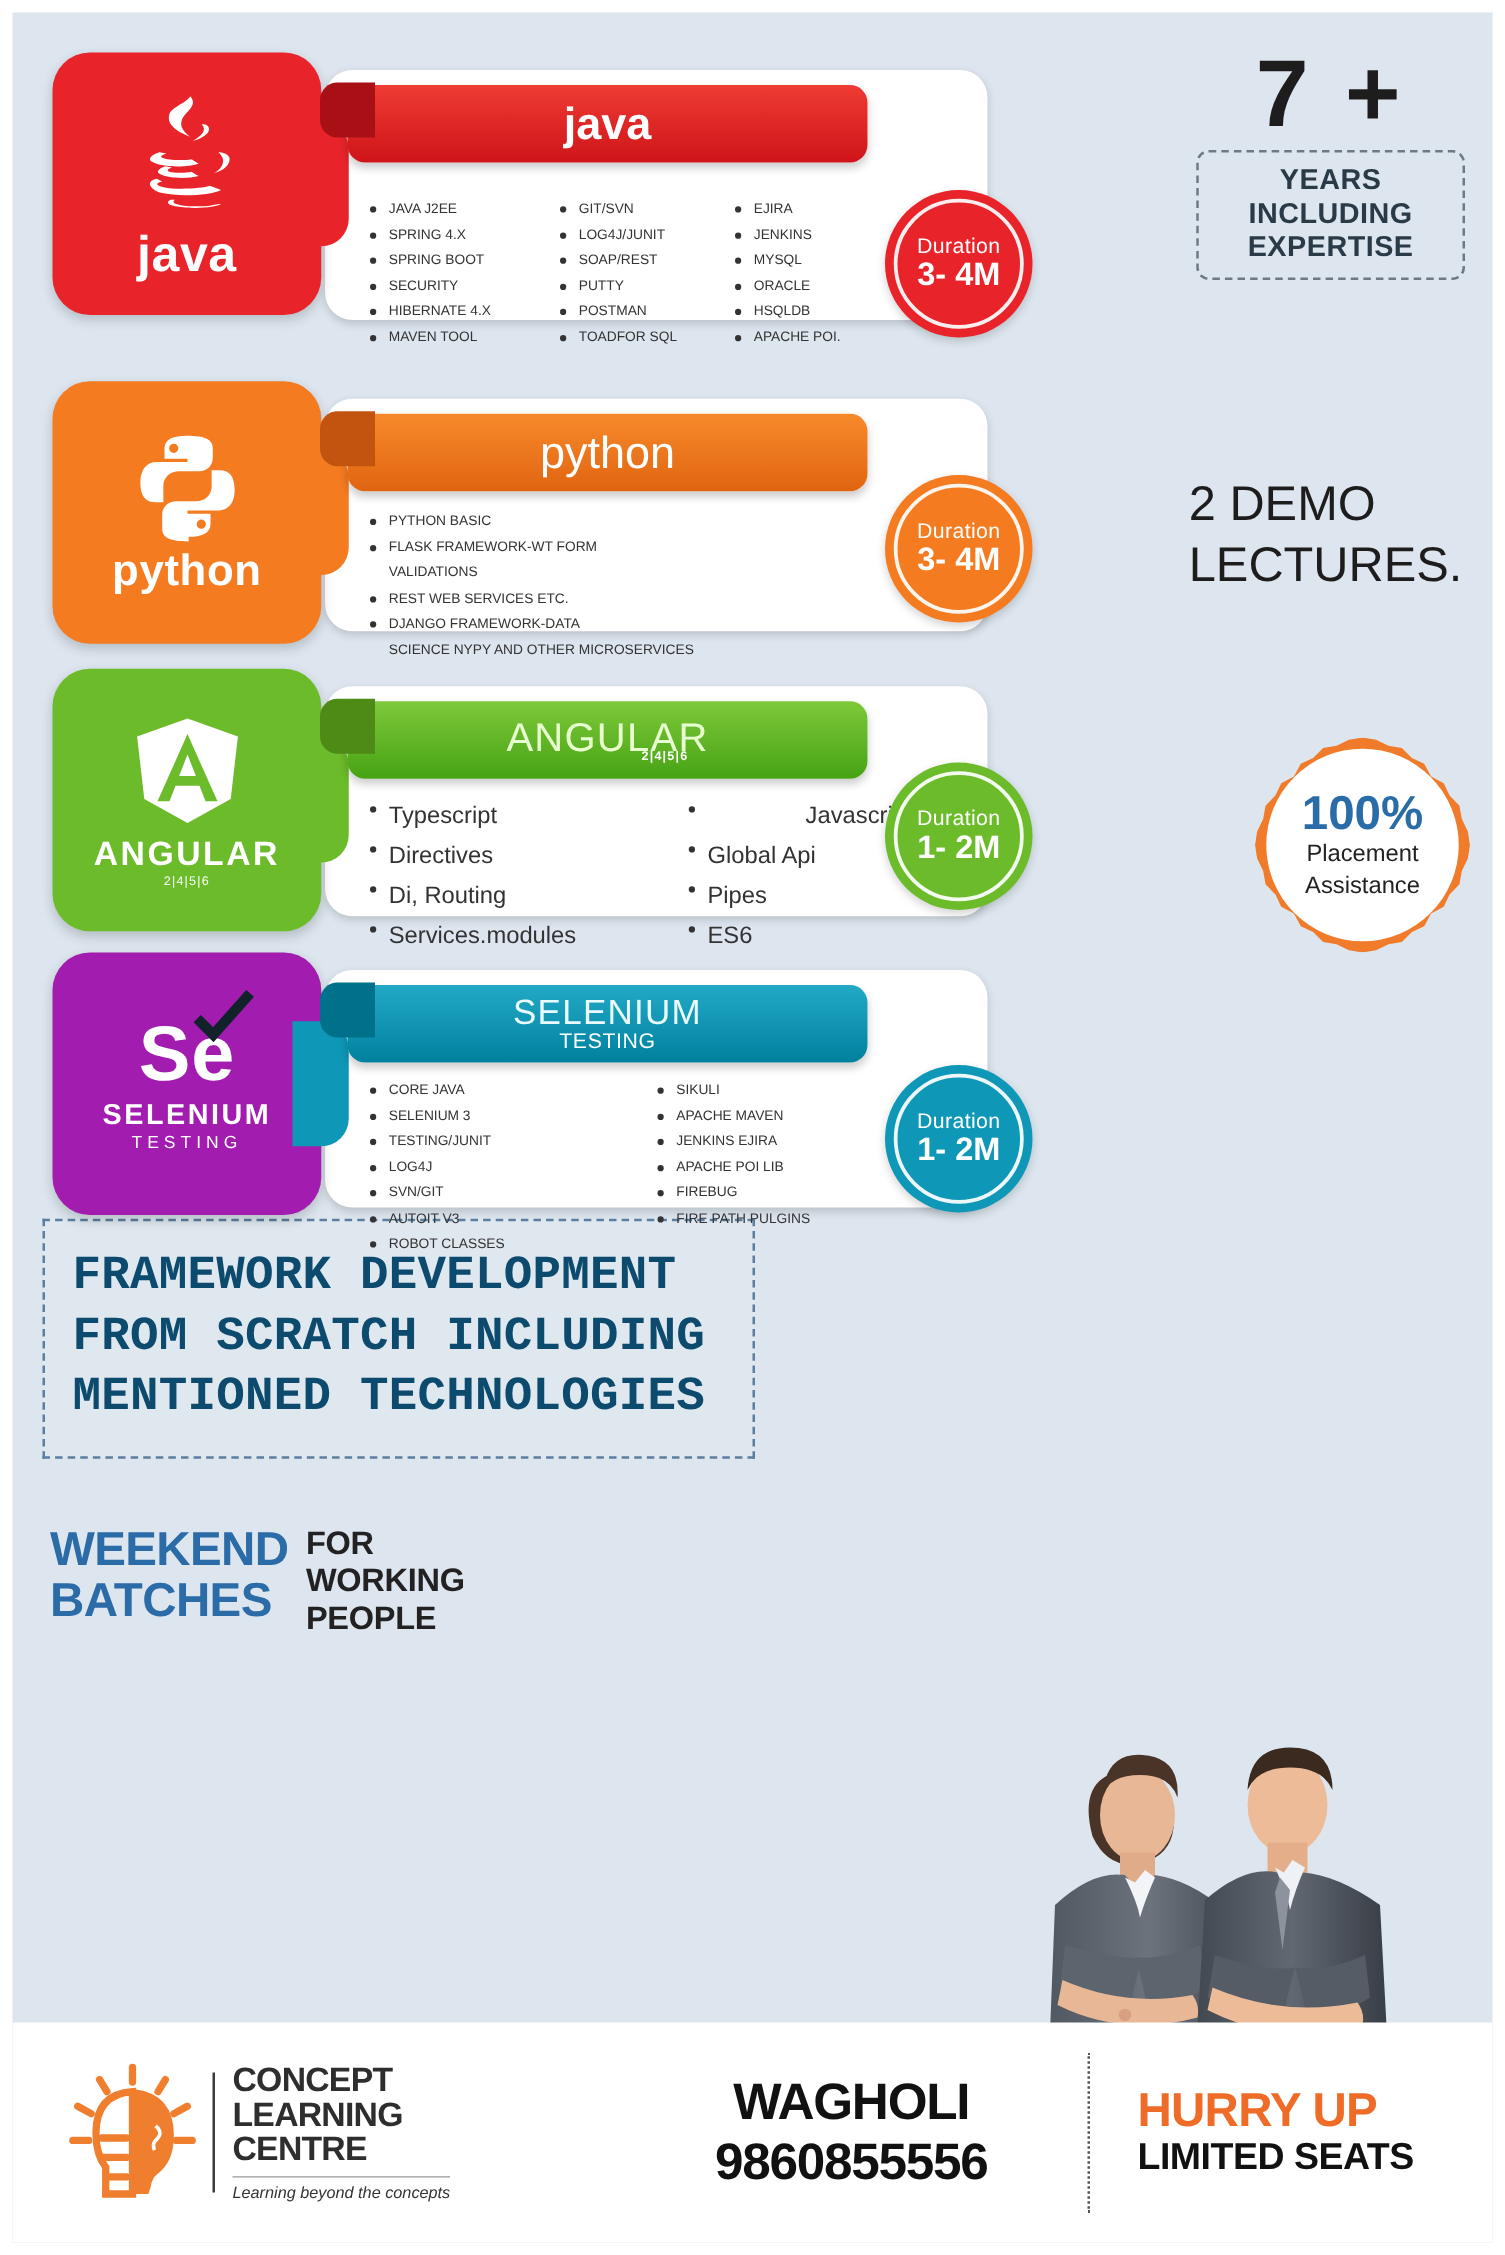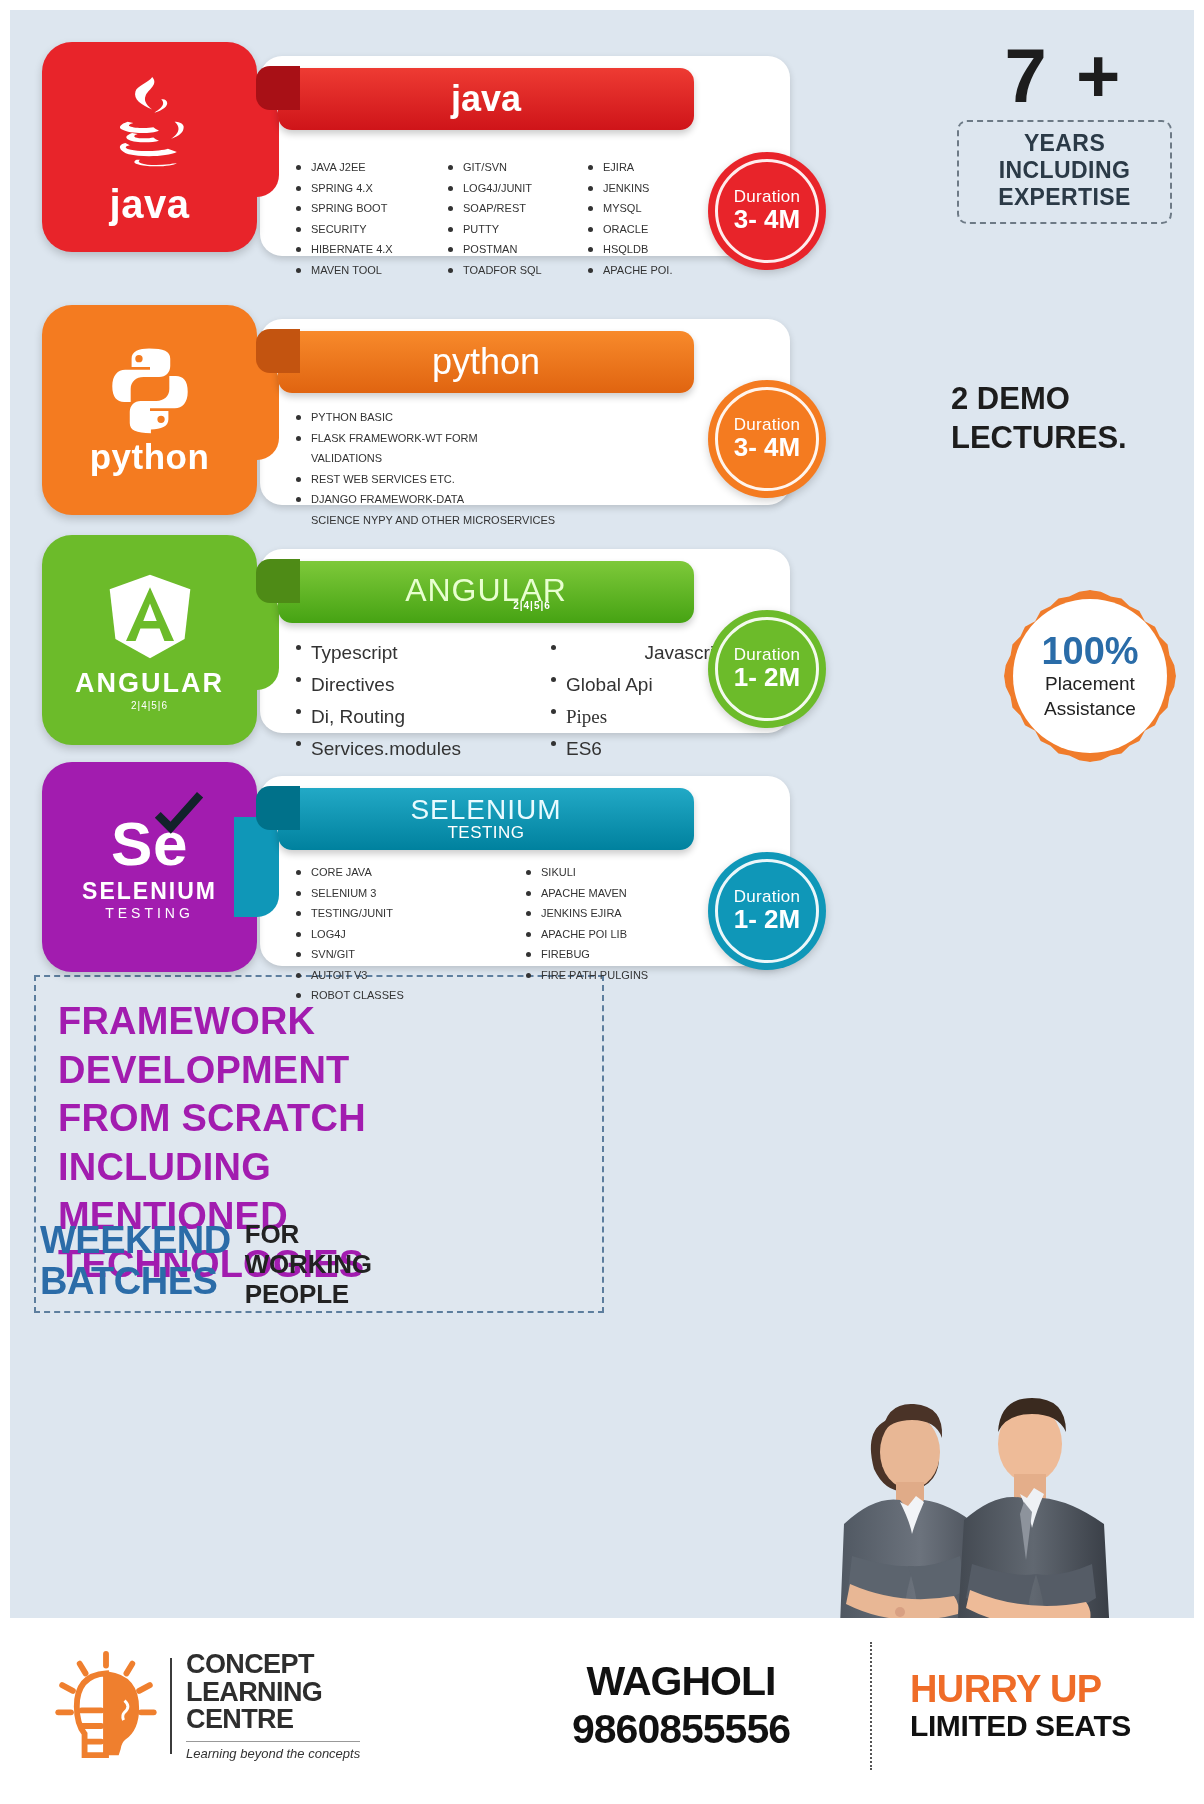--- a/index.html
+++ b/index.html
@@ -161,21 +161,21 @@
     padding: 8px 6px 10px;
     color:#2b3a47;
     font-weight:bold;
     font-size: 23px;
     line-height: 1.18;
     letter-spacing:.4px;
   }
   .demo-lectures {
     position:absolute; right: 8px; top: 370px;
     width: 235px;
-    font-size: 31px; font-weight:bold; color:#1d1d1d;
+    font-size: 39px; font-weight:normal; color:#1d1d1d;
     line-height:1.25;
   }
   .badge-100 {
     position:absolute; right: 18px; top: 580px;
     width: 172px; height: 172px;
   }
   .badge-100 .starburst {
     position:absolute; inset:0;
     background:#f07c2b;
     border-radius:50%;
@@ -206,24 +206,25 @@
   .framework {
     position:absolute; left: 24px; top: 965px;
     width: 570px;
     border: 2px dashed #5d7e9e;
     padding: 20px 16px 22px 22px;
     background: rgba(255,255,255,.06);
   }
   .framework .line {
     font-size: 38px;
     font-weight: bold;
-    color:#a21caf;
+    color:#0c4a6e;
     line-height: 1.28;
     letter-spacing: .2px;
     font-stretch: condensed;
+    font-family: Liberation Mono, monospace;
   }
 
   
   .weekend {
     position:absolute; left: 30px; top: 1210px;
     display:flex; 
   }
   .weekend .wk {
     color:#2b6ca8; font-weight:bold; font-size:38px; line-height:1.08;
     letter-spacing:-.5px;
@@ -379,21 +380,21 @@
     <div class="cols" style="top:112px;">
       <ul style="width:255px; line-height:32px;">
         <li style="font-size:19px;line-height:32px;">Typescript</li>
         <li style="font-size:19px;line-height:32px;">Directives</li>
         <li style="font-size:19px;line-height:32px;">Di, Routing</li>
         <li style="font-size:19px;line-height:32px;">Services.modules</li>
       </ul>
       <ul style="width:180px;">
         <li style="font-size:19px;line-height:32px;text-align:right;">Javascript</li>
         <li style="font-size:19px;line-height:32px;">Global Api</li>
-        <li style="font-size:19px;line-height:32px;font-family:Liberation Serif, serif;">Pipes</li>
+        <li style="font-size:19px;line-height:32px;">Pipes</li>
         <li style="font-size:19px;line-height:32px;">ES6</li>
       </ul>
     </div>
 
     <div class="duration" style="left:698px; top:85px; background:#6cbb2a;">
       <div class="d-label">Duration</div>
       <div class="d-val">1- 2M</div>
     </div>
   </div>
 

